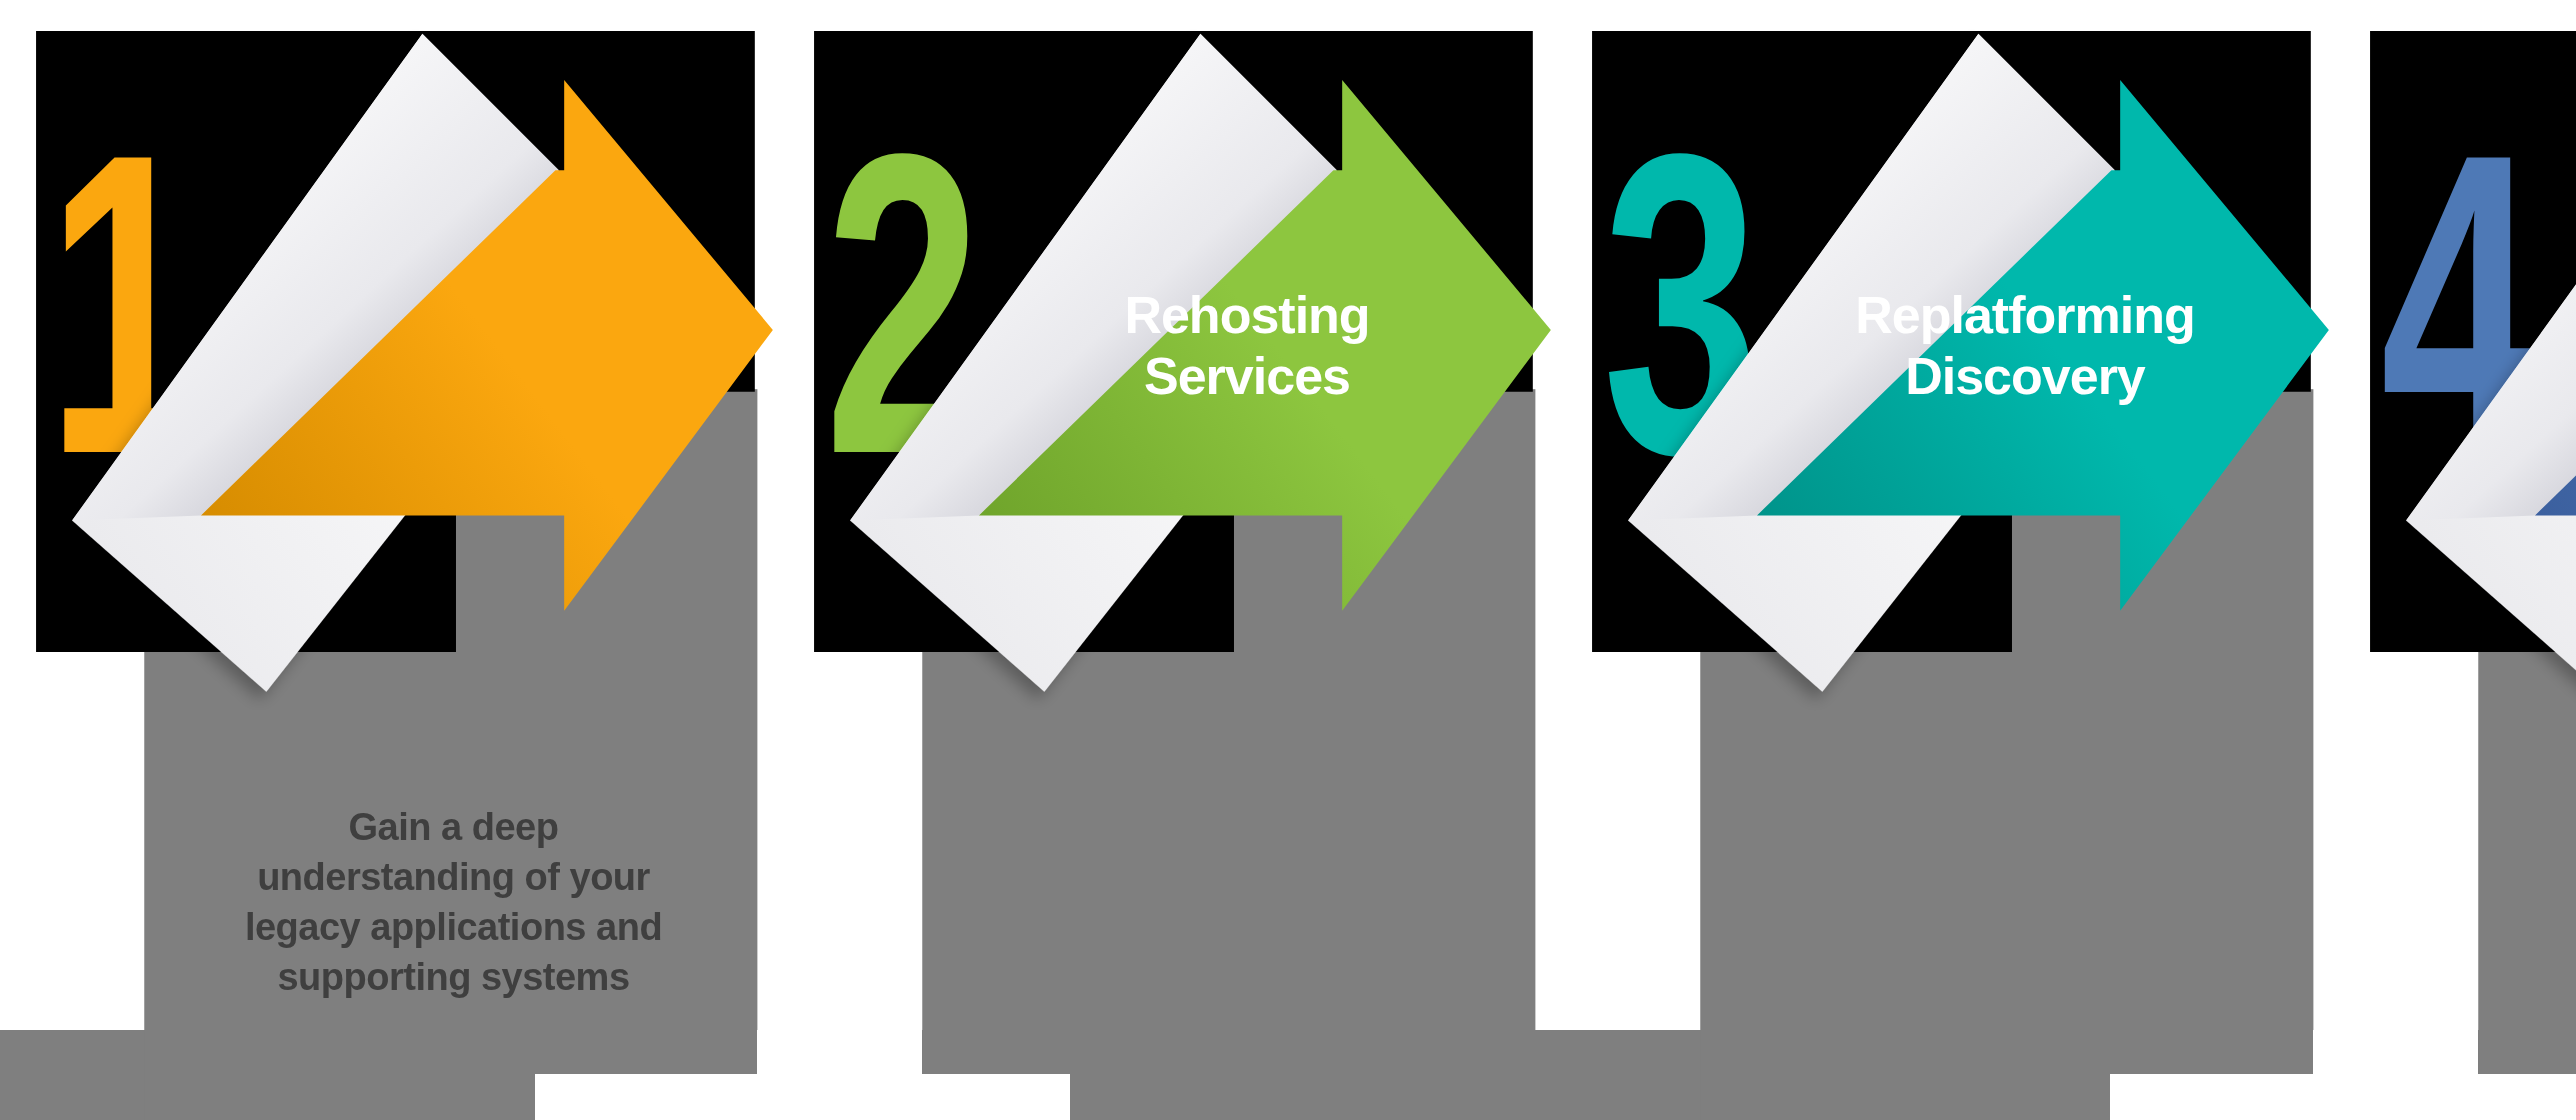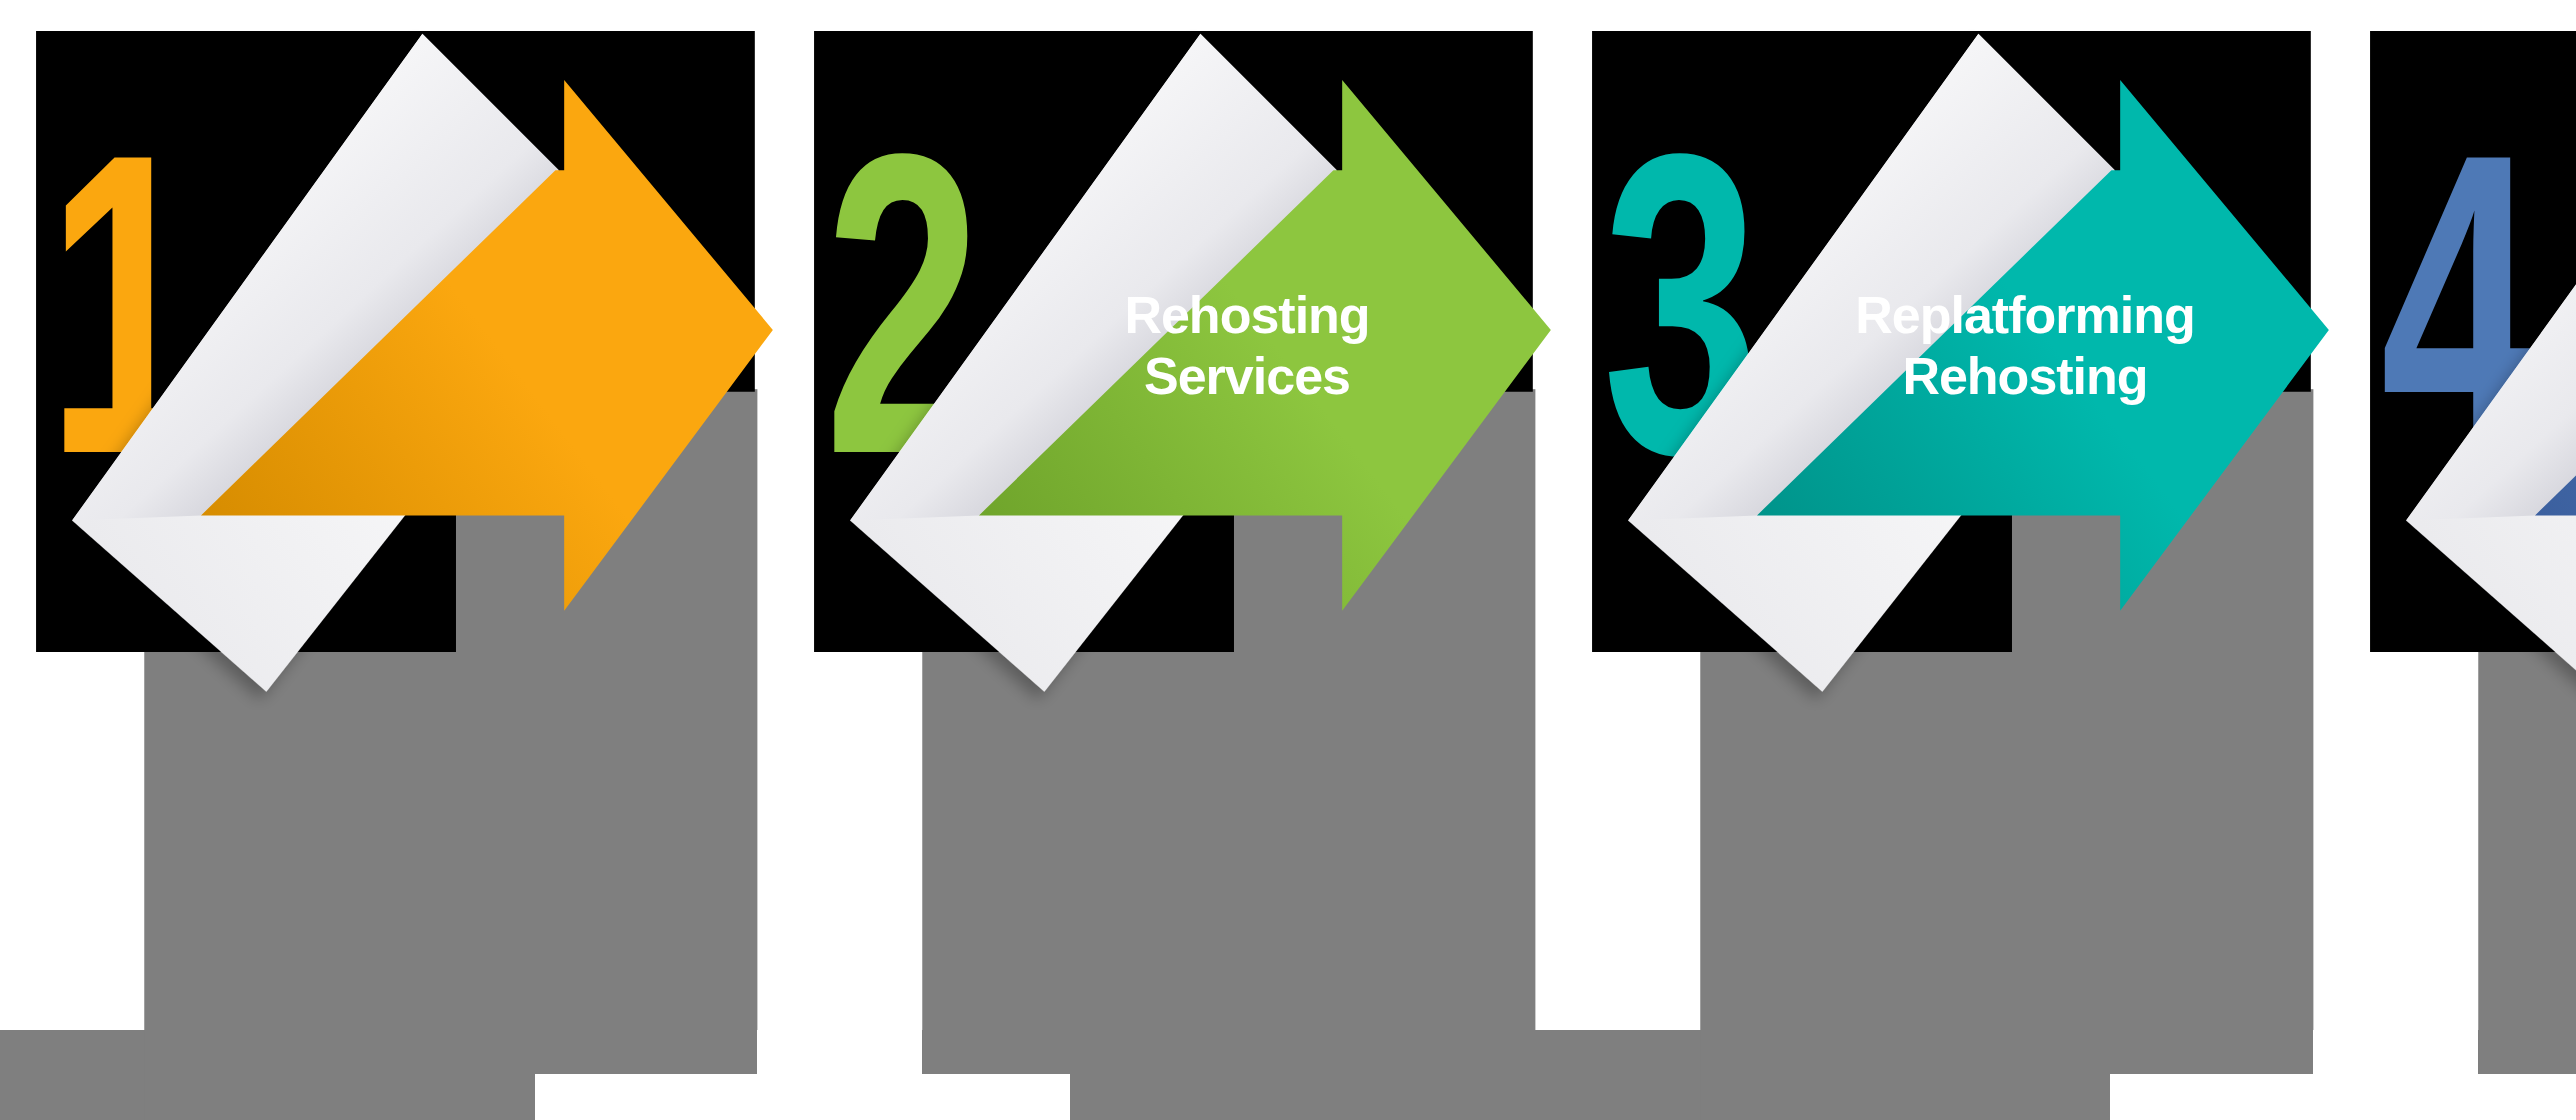--- a/index.html
+++ b/index.html
@@ -66,20 +66,24 @@
             <stop offset="0.6" style="stop-color:var(--c)"></stop>
         </linearGradient>
         <filter id="ds-0" x="-15%" y="-15%" width="130%" height="130%">
           <feDropShadow dx="-12" dy="16" stdDeviation="16" flood-color="#000000" flood-opacity="0.28"></feDropShadow>
         </filter>
       </defs>
       <polygon filter="url(#ds-0)" fill="url(#pageg-0)" points="820,65 975,760 517,1342 140,1010"></polygon>
       <polygon fill="url(#flapg-0)" points="820,65 1085,330 390,1000 140,1010"></polygon>
       <polygon fill="url(#arrg-0)" points="1078,330 1095,330 1095,155 1500,640 1095,1185 1095,1000 390,1000"></polygon>
     </svg>
+    <div class="step-desc">Gain a deep
+understanding of your
+legacy applications and
+supporting systems</div>
   </div>
 
   <div class="card" style="left: 778px; --c: #8DC63F; --cd: #6FA42B;">
     <svg width="778" height="1121" viewBox="0 0 1510 2175">
       <rect class="panel-rect" x="280" y="755" width="1190" height="1420"></rect>
       <polygon class="black-shape" points="70,60 1465,60 1465,760 885,760 885,1265 70,1265"></polygon>
     </svg>
     <div class="num">2</div>
     <svg width="778" height="1121" viewBox="0 0 1510 2175">
       <defs>
@@ -131,21 +135,21 @@
         </linearGradient>
         <filter id="ds-2" x="-15%" y="-15%" width="130%" height="130%">
           <feDropShadow dx="-12" dy="16" stdDeviation="16" flood-color="#000000" flood-opacity="0.28"></feDropShadow>
         </filter>
       </defs>
       <polygon filter="url(#ds-2)" fill="url(#pageg-2)" points="820,65 975,760 517,1342 140,1010"></polygon>
       <polygon fill="url(#flapg-2)" points="820,65 1085,330 390,1000 140,1010"></polygon>
       <polygon fill="url(#arrg-2)" points="1078,330 1095,330 1095,155 1500,640 1095,1185 1095,1000 390,1000"></polygon>
     </svg>
     <div class="arrow-label">Replatforming
-Rehosting</div>
+Discovery</div>
   </div>
 
   <div class="card" style="left: 2334px; --c: #4E79B6; --cd: #3B5F9E;">
     <svg width="778" height="1121" viewBox="0 0 1510 2175">
       <rect class="panel-rect" x="280" y="755" width="1190" height="1420"></rect>
       <polygon class="black-shape" points="70,60 1465,60 1465,760 885,760 885,1265 70,1265"></polygon>
     </svg>
     <div class="num">4</div>
     <svg width="778" height="1121" viewBox="0 0 1510 2175">
       <defs>

